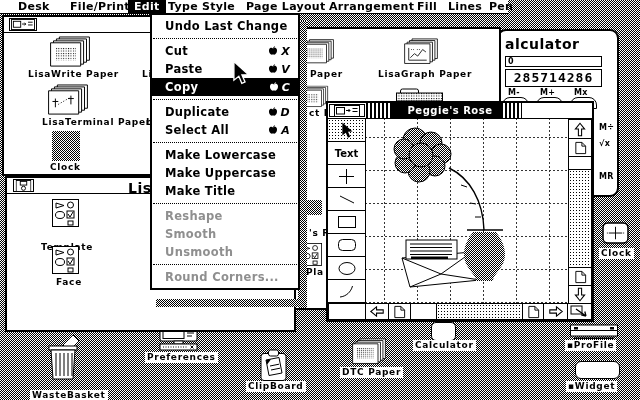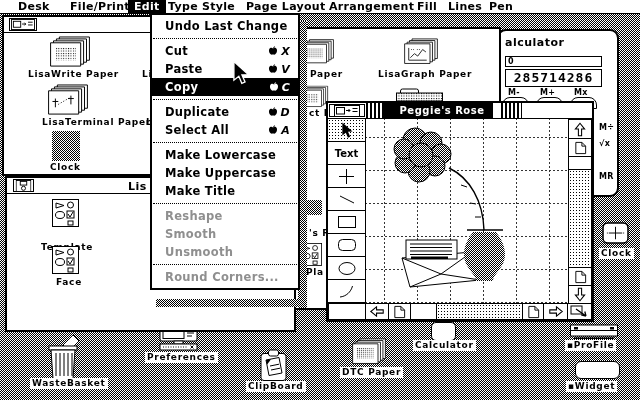--- a/index.html
+++ b/index.html
@@ -8,37 +8,37 @@
     position:relative; width:640px; height:400px; overflow:hidden;
     font-family:"DejaVu Sans",sans-serif; color:#000;
     background-image:conic-gradient(#000 25%, #fff 25% 50%, #000 50% 75%, #fff 75%);
     background-size:2px 2px;
   }
   .abs { position:absolute; }
   .win { position:absolute; background:#fff; border:2px solid #000; }
   .lbl { position:absolute; font-weight:bold; font-size:9px; letter-spacing:0.7px; white-space:nowrap; line-height:11px; }
   .dlbl { background:#fff; padding:0 2px; }
   
-  #menubar { position:absolute; left:0; top:0; width:640px; height:14px; background:#fff; border-bottom:1px solid #000; z-index:6; }
+  #menubar { position:absolute; left:0; top:0; width:508px; height:14px; background:#fff; border-bottom:1px solid #000; z-index:6; }
   .mb-item { position:absolute; top:0; height:13px; line-height:13px; font-weight:bold; font-size:11px; letter-spacing:0.3px; white-space:nowrap; }
   .mb-item.active { background:#000; color:#fff; padding:0 6px; }
   
   #editmenu { position:absolute; left:150px; top:13px; width:150px; background:#fff; border:2px solid #000; z-index:7; padding:2px 0; }
   .mrow { display:flex; align-items:center; height:18px; padding:0 8px 0 13px; font-weight:bold; font-size:11.5px; letter-spacing:0.3px; white-space:nowrap; }
   .mrow.hl { background:#000; color:#fff; }
   .mrow.dis { color:#8f8f8f; }
   .msc { margin-left:auto; display:flex; align-items:center; gap:3px; }
   .msc i { font-style:italic; font-size:11px; }
   .msep { height:7px; position:relative; }
   .msep::after { content:""; position:absolute; left:1px; right:1px; top:3px; border-top:1px dotted #000; }
   .shadow { position:absolute; z-index:6; background-image:conic-gradient(#000 25%, #fff 25% 50%, #000 50% 75%, #fff 75%); background-size:2px 2px; }
   
   .titlebar-line { position:absolute; left:0; right:0; border-bottom:1px solid #000; }
   .tabbox { position:absolute; border:1px solid #000; background:#fff; display:flex; align-items:center; justify-content:center; }
-  .wtitle { position:absolute; font-weight:bold; font-size:11px; letter-spacing:0.5px; white-space:nowrap; }
+  .wtitle { position:absolute; font-weight:bold; font-size:14px; letter-spacing:0.5px; white-space:nowrap; }
   
   #rosewin { left:326px; top:101px; width:268px; height:221px; z-index:5; }
   .stripes { position:absolute; top:0; height:15px; background:repeating-linear-gradient(90deg,#000 0 2px,#fff 2px 4px); }
   #rose-title { position:absolute; top:0; height:15px; background:#000; color:#fff; font-weight:bold; font-size:10px; letter-spacing:0.5px; text-align:center; line-height:15px; }
   .cell { position:absolute; left:0; width:37px; height:23px; border-bottom:1px solid #000; display:flex; align-items:center; justify-content:center; background:#fff; }
   .cell.sel { background-image:radial-gradient(#000 28%, transparent 32%); background-size:3px 3px; }
   #palette-border { position:absolute; left:37px; top:16px; bottom:0; border-left:1px solid #000; }
   #drawarea { position:absolute; left:38px; top:16px; width:202px; height:184px;
     background-color:#fff;
     background-image:
@@ -121,21 +121,21 @@
 
   <div class="icon-wrap" style="left:46px; top:333px; z-index:1;">
     <svg width="44" height="48" viewBox="0 0 44 48">
       <path d="M27,2 l6,6 -10,10 -6,-6 z" fill="#fff" stroke="#000"></path>
       <path d="M17,12 l6,6 -9,2 z" fill="#000"></path>
       <rect x="3" y="13" width="28" height="4" fill="#fff" stroke="#000"></rect>
       <path d="M5,17 H29 L27,46 H7 Z" fill="#fff" stroke="#000"></path>
       <path d="M10,20 V43 M14,20 V43 M18,20 V43 M22,20 V43 M26,20 V43" stroke="#000"></path>
     </svg>
   </div>
-  <div class="lbl dlbl" style="left:30px; top:378px; z-index:1;text-align:center;">WasteBasket</div>
+  <div class="lbl dlbl" style="left:30px; top:390px; z-index:1;text-align:center;">WasteBasket</div>
 
   <div class="icon-wrap" style="left:159px; top:324px; z-index:1;">
     <svg width="40" height="28" viewBox="0 0 40 28">
       <rect x="1" y="1" width="37" height="16" rx="2" fill="#fff" stroke="#000"></rect>
       <rect x="4" y="3.5" width="21" height="11" fill="#fff" stroke="#000"></rect>
       <path d="M28,6 h7 M28,9 h7 M28,12 h5" stroke="#000"></path>
       <rect x="15" y="17" width="9" height="3" fill="#fff" stroke="#000"></rect>
       <rect x="1" y="20" width="37" height="6" fill="#fff" stroke="#000"></rect>
       <path d="M4,23 H28" stroke="#000" stroke-dasharray="1,1.5"></path>
       <path d="M31.5,21.5 l3,3 M34.5,21.5 l-3,3" stroke="#000"></path>
@@ -293,21 +293,21 @@
   </div>
 
   <div class="win" id="rosewin">
 
     <div class="tabbox" style="left:1px; top:1px; width:36px; height:13px; border-width:1px;">
       <svg width="26" height="12" viewBox="0 0 26 12">
           <use href="#sym-wicon"></use>
         </svg>
     </div>
     <div class="stripes" style="left:38px; width:25px;"></div>
-    <div id="rose-title" style="left:55px; width:110px;padding-left:8px;">Peggie's Rose</div>
+    <div id="rose-title" style="left:63px; width:110px;padding-left:8px;">Peggie's Rose</div>
     <div class="stripes" style="left:173px; width:21px;"></div>
     <div class="titlebar-line" style="top:15px;"></div>
 
     <div class="cell sel" style="top:16px;">
       <svg width="12" height="17" viewBox="0 0 14 20">
           <use href="#sym-pointer"></use>
         </svg>
     </div>
     <div class="cell" style="top:39px; font-weight:bold; font-size:10px;">
       <span>Text</span>

